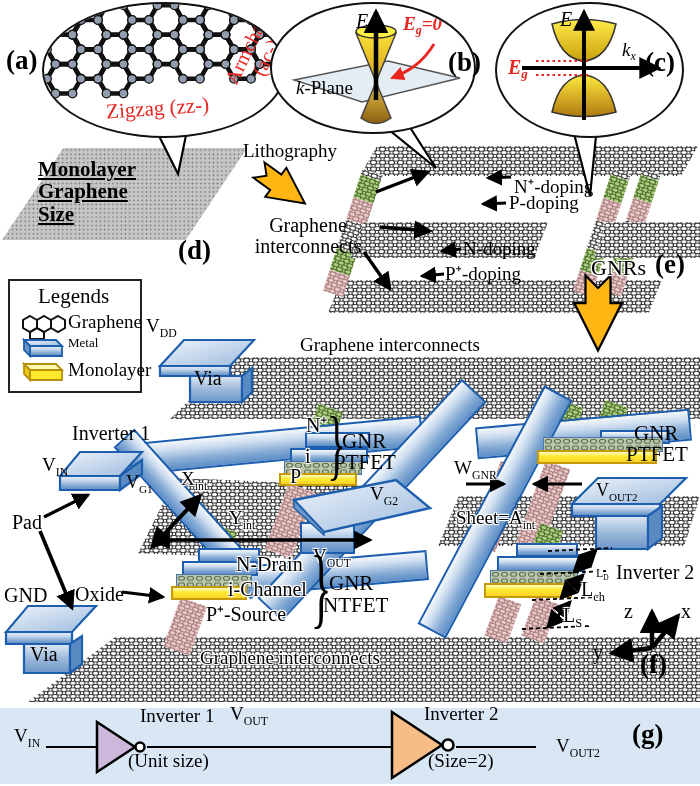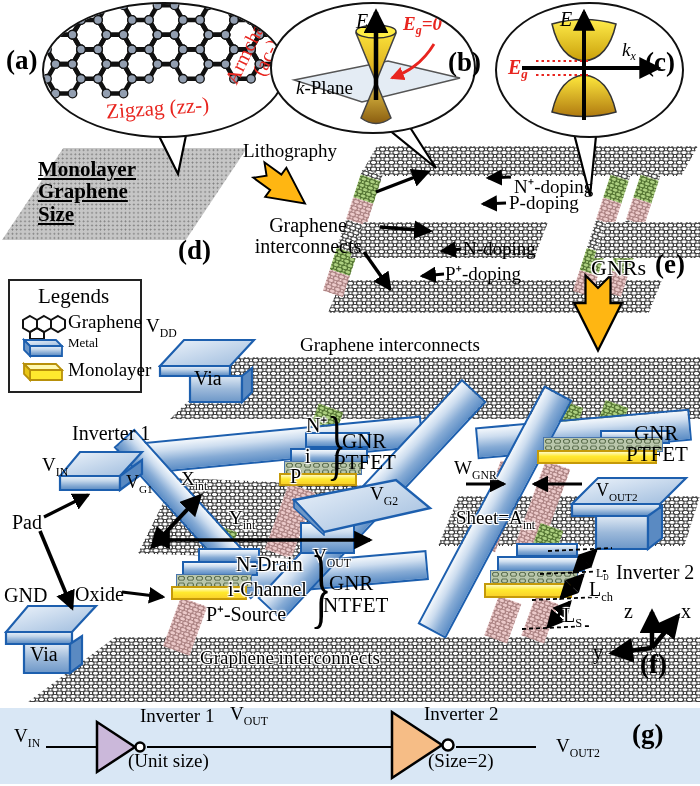--- a/index.html
+++ b/index.html
@@ -338,21 +338,21 @@
   <div class="lbl" style="left:323px;top:594px;font-size:21px;">NTFET</div>
   <div class="lbl" style="left:75px;top:584px;font-size:20px;">Oxide</div>
   <div class="lbl it" style="left:4px;top:585px;font-size:20px;">GND</div>
   <div class="lbl it halo" style="left:454px;top:458px;font-size:19px;"><span>W</span><sub>GNR</sub></div>
   <div class="lbl" style="left:634px;top:422px;font-size:21px;">GNR</div>
   <div class="lbl" style="left:626px;top:443px;font-size:21px;">PTFET</div>
   <div class="lbl it" style="left:596px;top:481px;font-size:18px;"><span>V</span><sub>OUT2</sub></div>
   <div class="lbl it halo" style="left:456px;top:508px;font-size:19px;"><span>Sheet=</span><span>A</span><sub>int</sub></div>
   <div class="lbl it halo" style="left:596px;top:551px;font-size:12px;margin-top:16px;"><span>L</span><sub>D</sub></div>
   <div class="lbl" style="left:616px;top:562px;font-size:20px;">Inverter 2</div>
-  <div class="lbl it halo" style="left:581px;top:579px;font-size:20px;margin-left:8px;"><span>L</span><sub>ch</sub></div>
+  <div class="lbl it halo" style="left:581px;top:579px;font-size:20px;"><span>L</span><sub>ch</sub></div>
   <div class="lbl it halo" style="left:563px;top:605px;font-size:20px;"><span>L</span><sub>S</sub></div>
   <div class="lbl it" style="left:624px;top:601px;font-size:20px;">z</div>
   <div class="lbl it" style="left:681px;top:601px;font-size:20px;">x</div>
   <div class="lbl it" style="left:593px;top:642px;font-size:20px;">y</div>
   <div class="lbl panel-letter" style="left:640px;top:650px;">(f)</div>
 
   <svg class="abs" style="left:0;top:0;z-index:45;pointer-events:none" width="700" height="786">
 
     <g transform="translate(285,189) rotate(36) scale(0.95)">
       <polygon points="-34,-10 -24,0 -34,10 -12,10 -12,19 26,0 -12,-19 -12,-10" fill="#ffb612" stroke="#000" stroke-width="2"></polygon>

